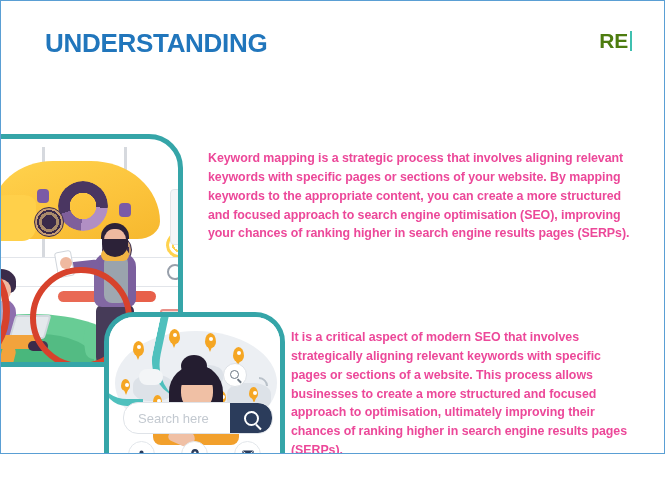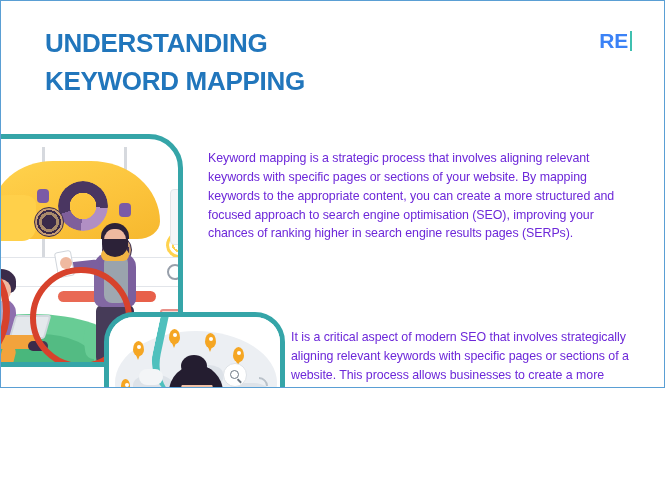--- a/index.html
+++ b/index.html
@@ -4,42 +4,42 @@
 <style>
   html,body{margin:0;padding:0;}
   body{
     width:665px;height:498px;
     background:#ffffff;
     font-family:"Liberation Sans", sans-serif;
     overflow:hidden;
   }
   .slide{
     position:relative;
-    width:665px;height:388px;
+    width:665px;height:454px;
     box-sizing:border-box;
     border:1.5px solid #5a9fd4;
     background:#ffffff;
     overflow:hidden;
   }
 
   
   .title{
     position:absolute;left:44px;top:24px;width:380px;
     font-size:26px;font-weight:bold;line-height:1.45;
     letter-spacing:-0.3px;
     color:#2176bc;
   }
   .title .line{display:block;white-space:nowrap;}
 
   .logo{
     position:absolute;right:30px;top:28px;
     font-size:21px;font-weight:bold;letter-spacing:-0.2px;
     display:flex;align-items:center;
   }
-  .logo .re{color:#3b82f6;}
+  .logo .re{color:#4d7c0f;}
   .logo .bar{
     display:inline-block;width:2px;height:20px;
     background:#3fc0b0;margin:0 2px;
   }
   .logo .pos{
     background:linear-gradient(90deg,#34b6c9 0%,#2f8fc4 40%,#2b6fae 70%,#24394f 100%);
     -webkit-background-clip:text;background-clip:text;
     color:transparent;-webkit-text-fill-color:transparent;
   }
 
@@ -270,37 +270,36 @@
   .circbtn{
     width:25px;height:25px;border-radius:50%;
     border:1.5px solid #e2e6ea;background:#fff;
     display:flex;align-items:center;justify-content:center;
     color:#2b3c5b;font-size:11px;line-height:1;
   }
 
   
   .para{
     position:absolute;
-    color:#6d28d9;
-    font-weight:normal;
+    color:#ec4899;
+    font-weight:bold;
     font-size:12.4px;
     line-height:1.52;
     letter-spacing:-0.05px;
   }
   .para1{left:207px;top:148px;width:432px;}
   .para2{left:290px;top:327px;width:345px;}
 </style>
 </head>
 <body>
 
 <div class="slide">
 
   <div class="title">
     <span class="line">UNDERSTANDING</span>
-    <span class="line">KEYWORD MAPPING</span>
   </div>
 
   <div class="logo">
     <span class="re">RE</span>
     <span class="bar"></span>
   </div>
 
   <div class="illo1">
     <div class="inner">
       <div class="ground"></div>

